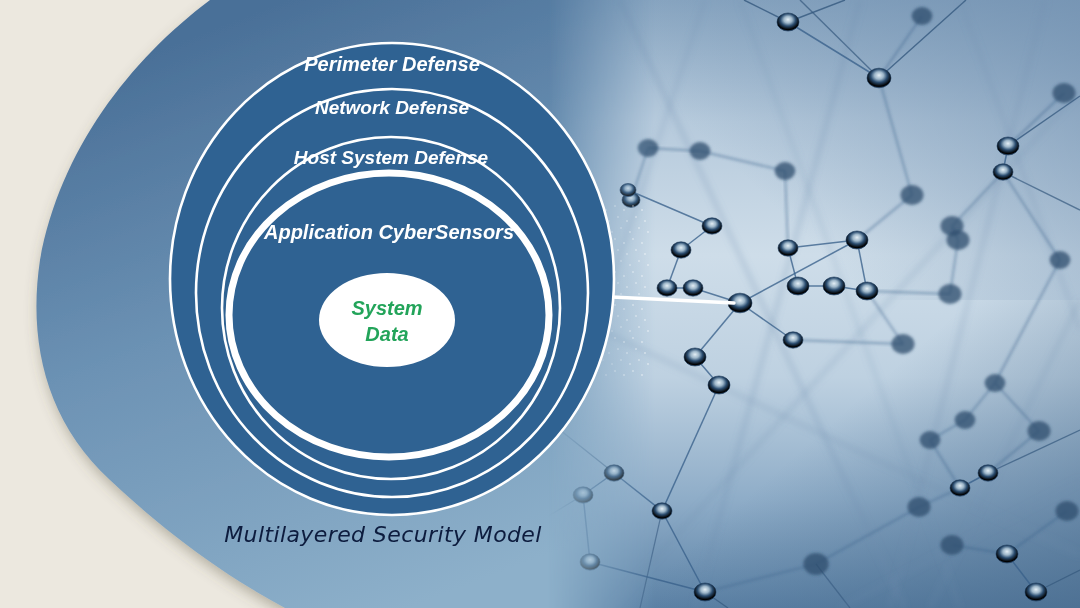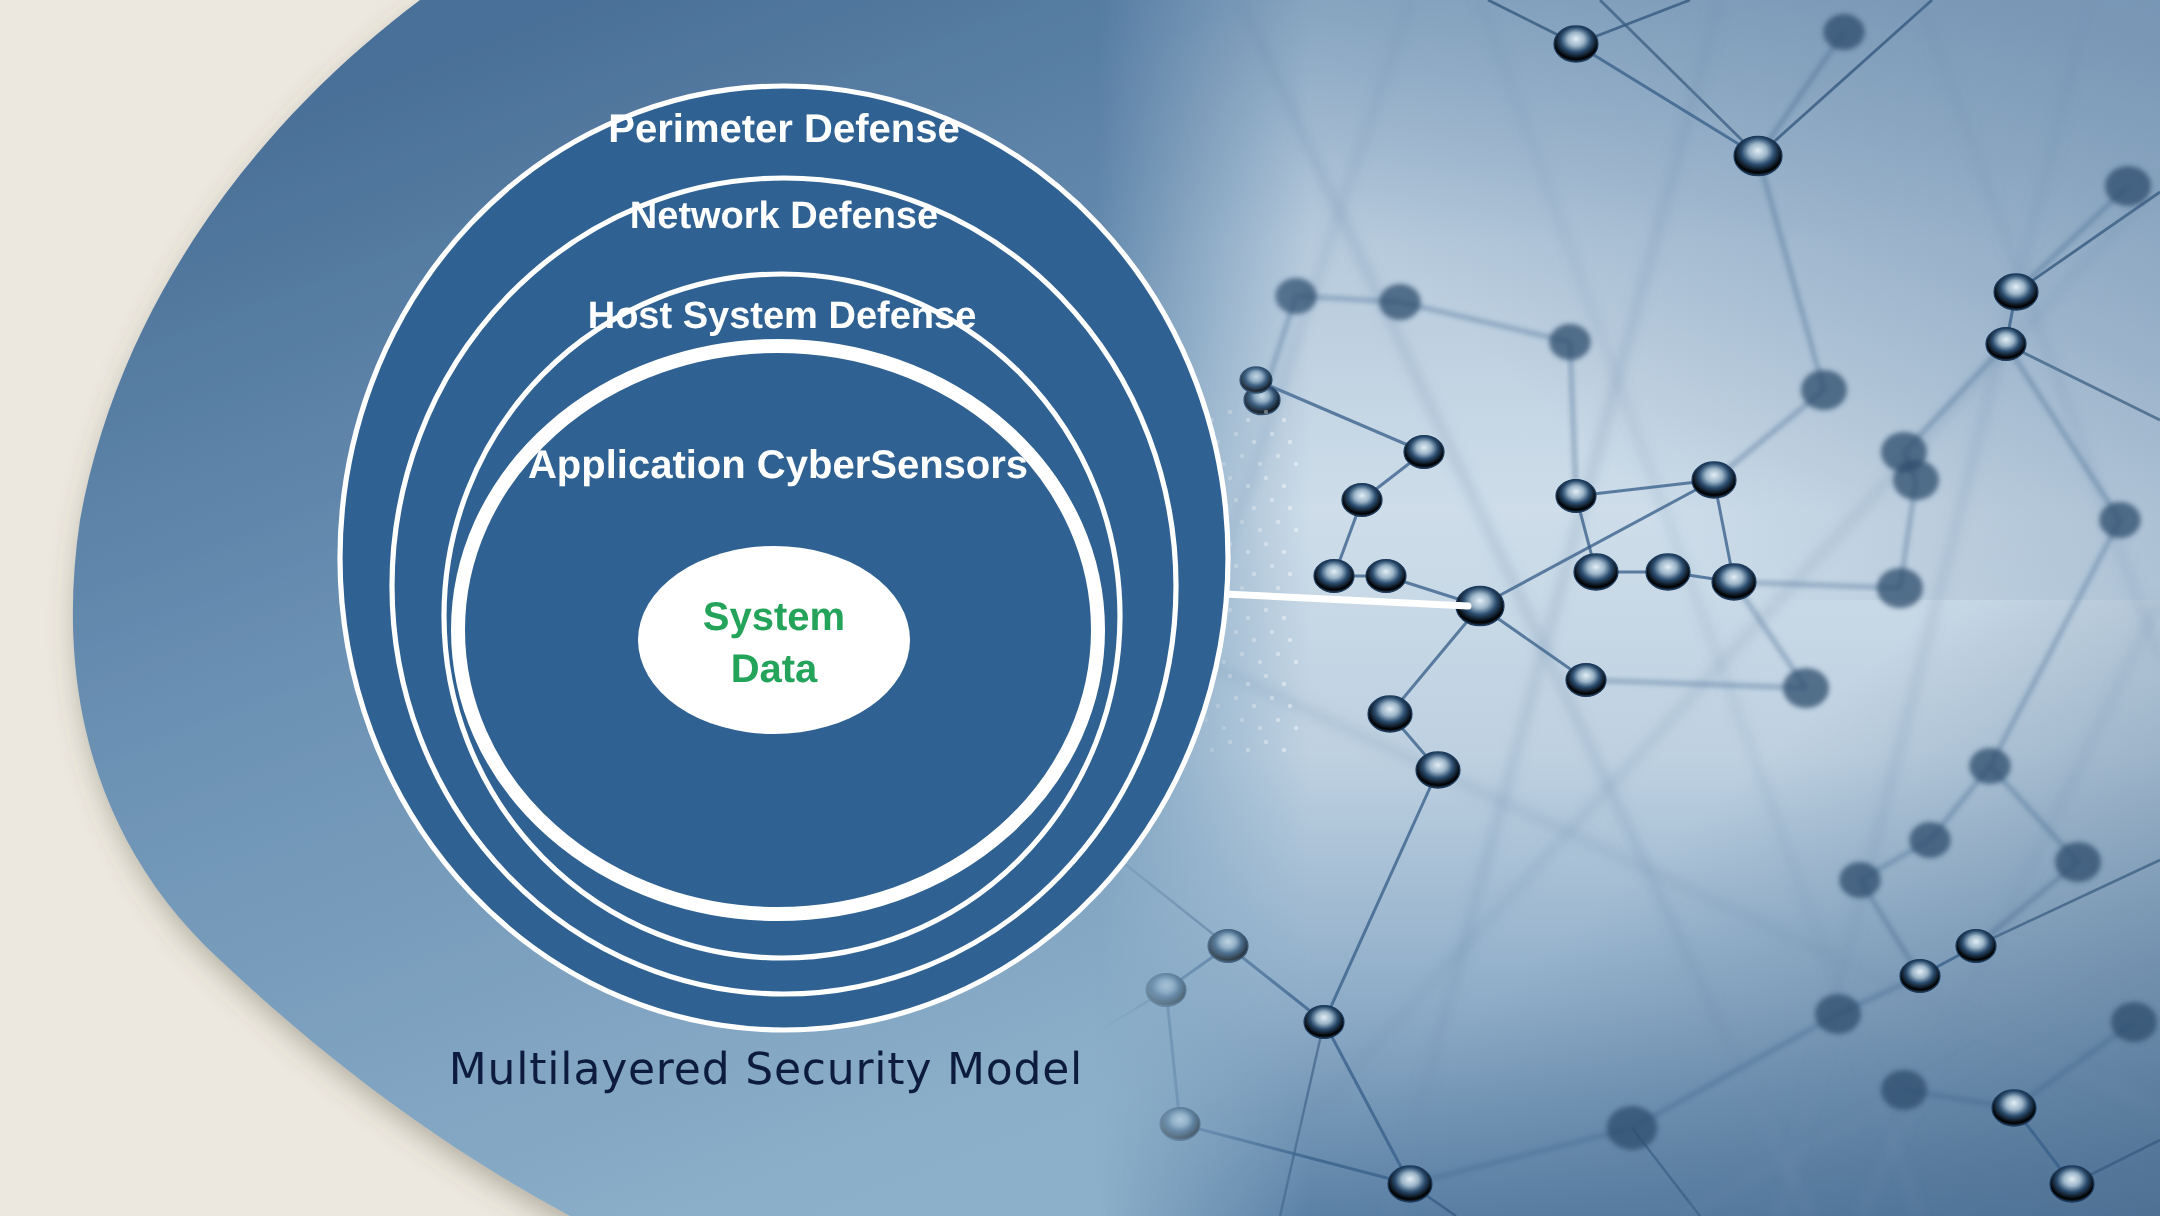--- a/index.html
+++ b/index.html
@@ -1,18 +1,19 @@
 <!DOCTYPE html>
 <html><head>
 <meta charset="utf-8">
 <style>
   html,body{margin:0;padding:0;background:#777;}
   #canvas{
     position:relative;width:1080px;height:608px;overflow:hidden;
     font-family:"Liberation Sans",sans-serif;
+    font-style:italic;
   }
   svg text{user-select:none;}
   .ring-label{
     font-family:"Liberation Sans",sans-serif;
     font-weight:bold;
     fill:#ffffff;
   }
   .core-label{
     font-family:"Liberation Sans",sans-serif;
     font-weight:bold;

